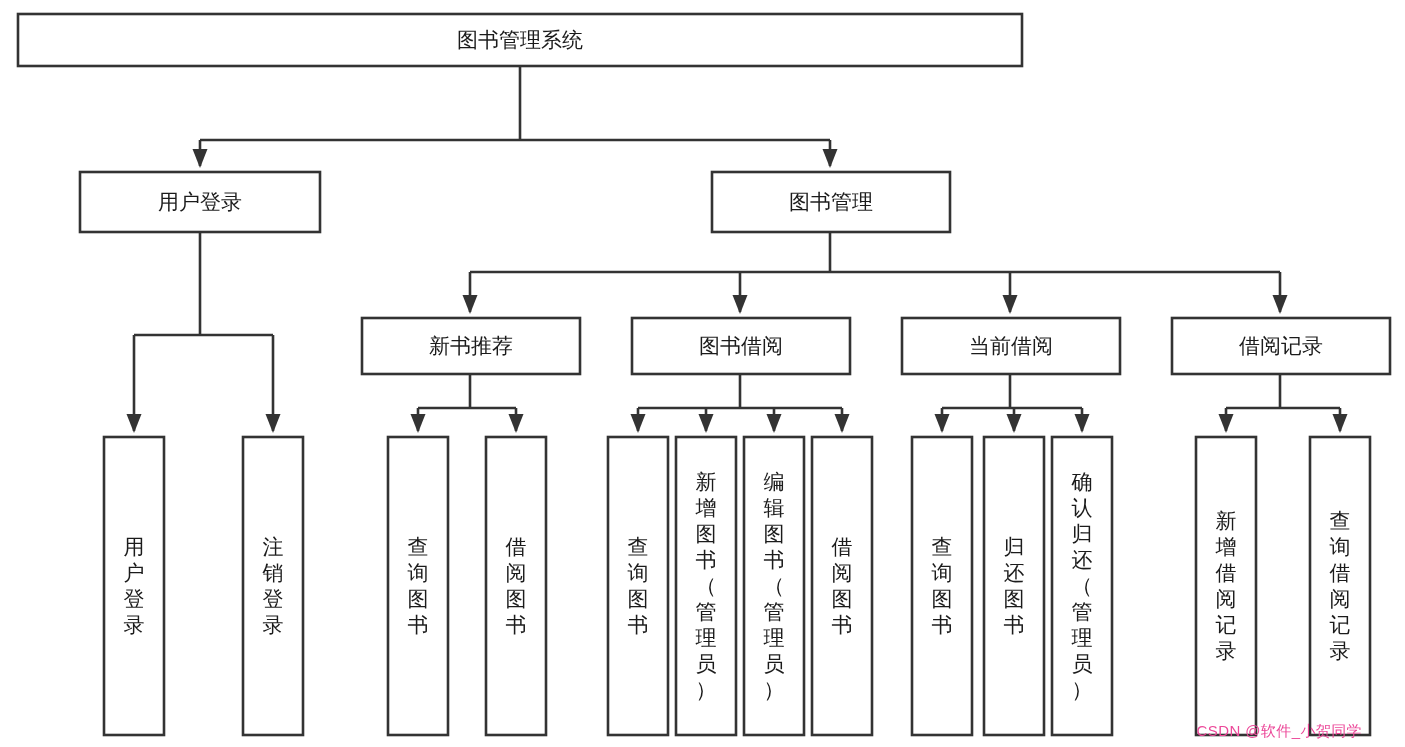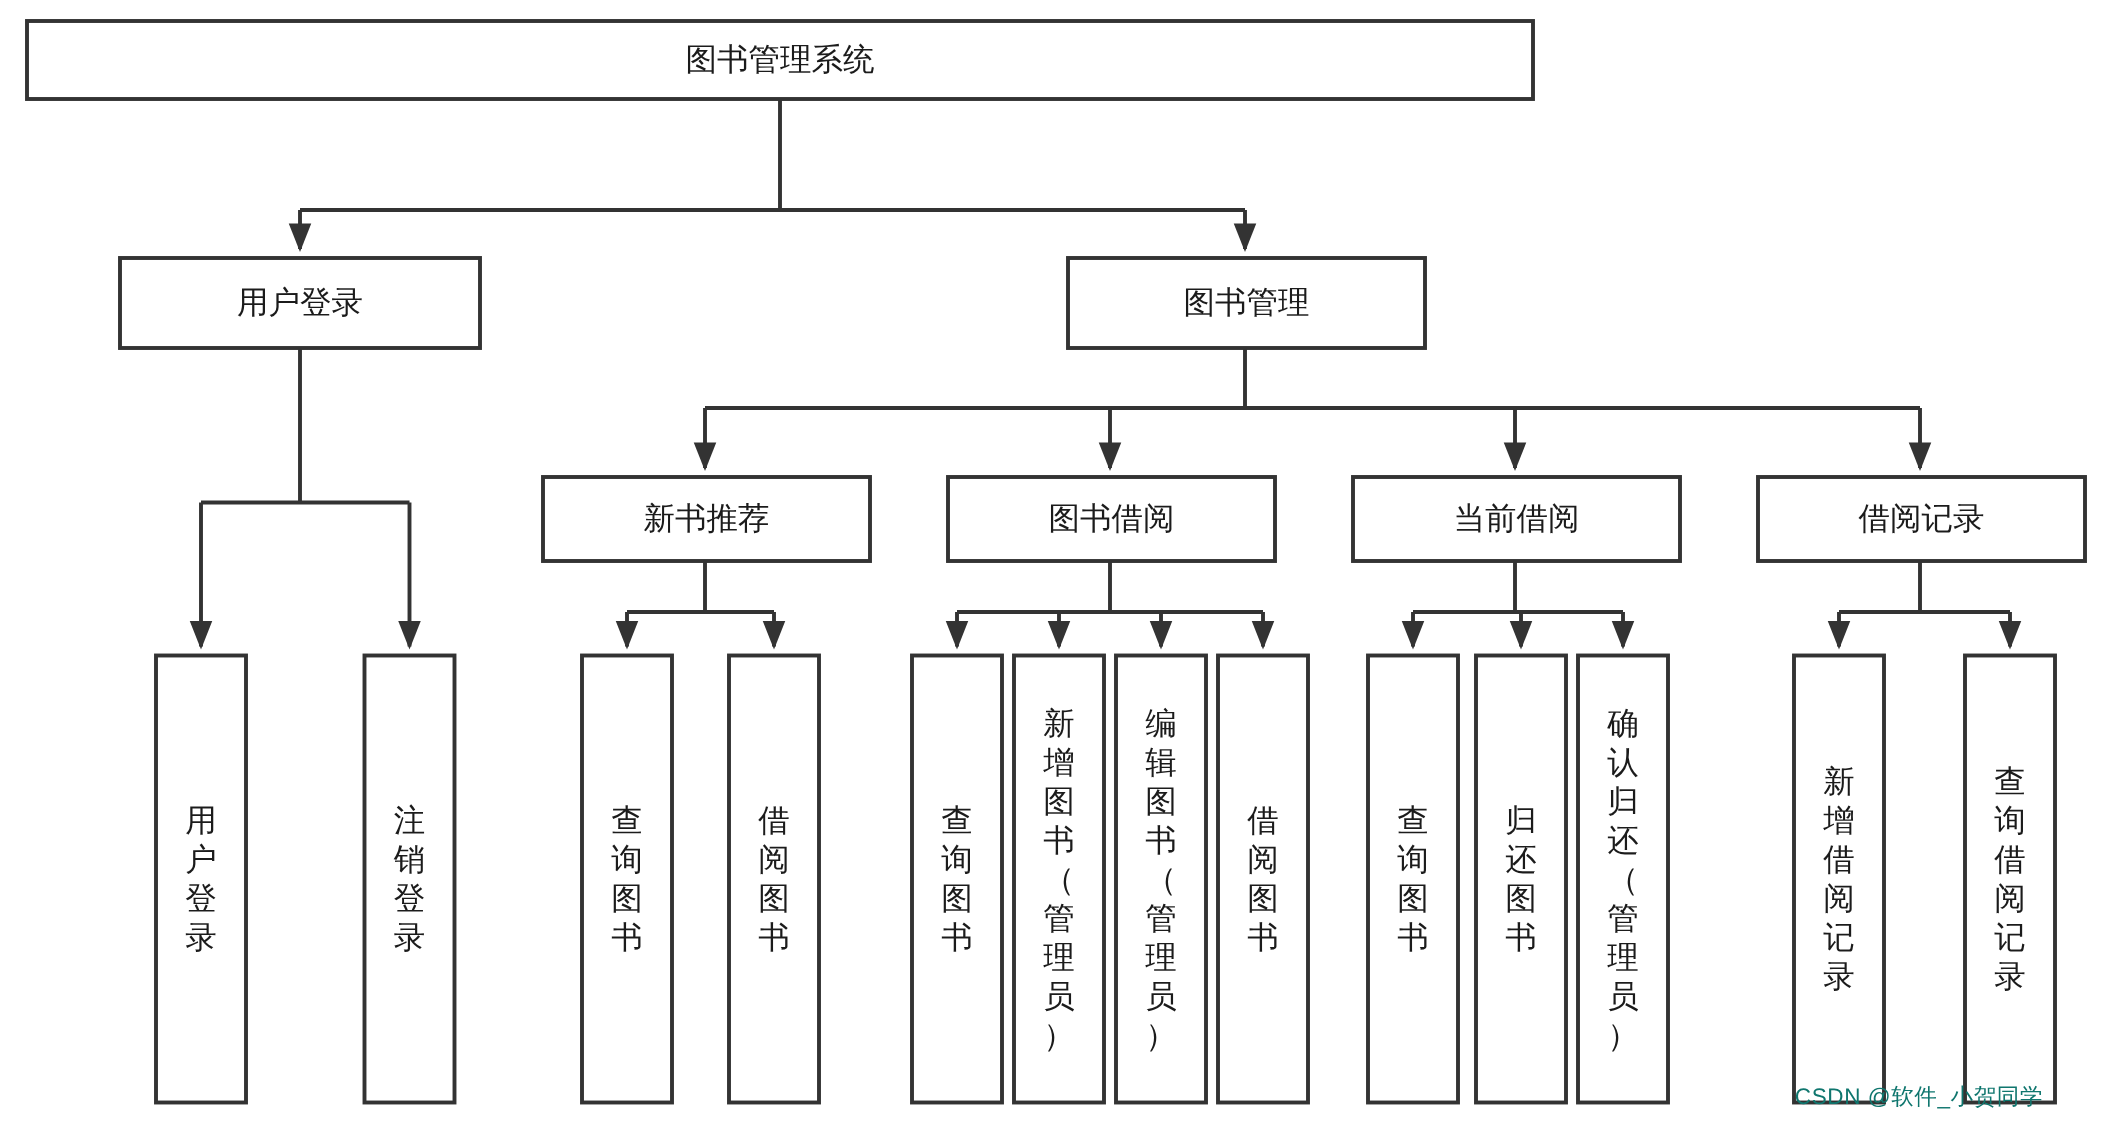--- a/index.html
+++ b/index.html
@@ -53,21 +53,21 @@
     stroke-linecap: butt;
   }
   .arrow-head {
     fill: #333333;
     stroke: none;
   }
   .watermark-text {
     position: absolute;
     right: 8px;
     bottom: 6px;
-    color: #0f766e;
+    color: #ec4899;
     font-size: 15px;
     font-family: "Liberation Sans", "DejaVu Sans", sans-serif;
     letter-spacing: 0.4px;
     white-space: nowrap;
     user-select: none;
   }
 </style>
 </head>
 <body>
 

